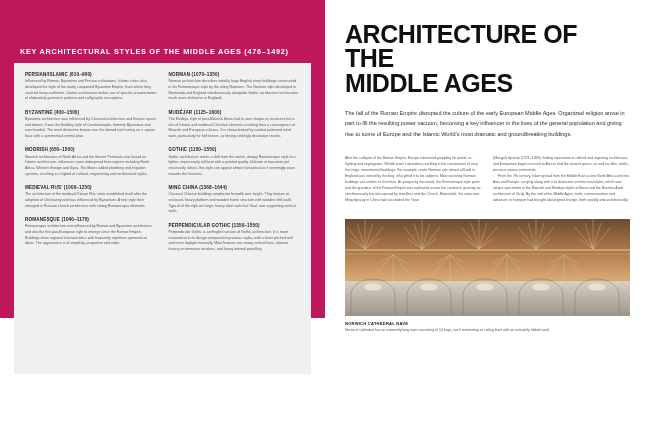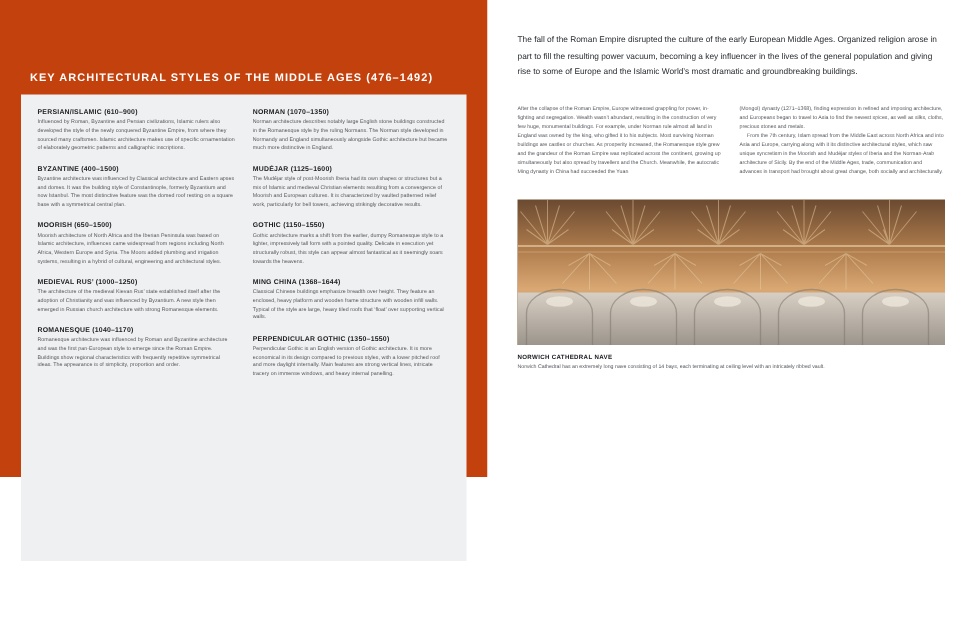--- a/index.html
+++ b/index.html
@@ -8,21 +8,21 @@
     font-family:"Liberation Sans", sans-serif;
     background:#ffffff;
     overflow:hidden;
     position:relative;
   }
   .spread { position:absolute; inset:0; display:flex; }
 
   
   .page-left {
     position:absolute; left:0; top:0; width:325px; height:318px;
-    background:#c2410c;
+    background:#be185d;
   }
   .left-inner { position:absolute; left:14px; top:47px; width:297px; height:333px; }
   .left-title {
     font-size:7.3px; font-weight:bold; letter-spacing:.72px;
     color:#ffffff; padding-left:6px; margin-bottom:7px;
     white-space:nowrap;
   }
   .left-panel {
     background:#eff0f1; width:297px; height:311px;
     padding:9px 11px 8px 11px;
@@ -133,20 +133,24 @@
           </div>
         </div>
 
       </div>
     </div>
   </div>
 
   <div class="page-right">
     <div class="right-inner">
 
+      <h1 class="main-title">
+        <span class="ln">ARCHITECTURE OF THE</span>
+        <span class="ln">MIDDLE AGES</span>
+      </h1>
 
       <div class="intro">The fall of the Roman Empire disrupted the culture of the early European Middle Ages. Organized religion arose in part to fill the resulting power vacuum, becoming a key influencer in the lives of the general population and giving rise to some of Europe and the Islamic World’s most dramatic and groundbreaking buildings.</div>
 
       <div class="cols2">
         <div class="c">
           <p class="first">After the collapse of the Roman Empire, Europe witnessed grappling for power, in-fighting and segregation. Wealth wasn’t abundant, resulting in the construction of very few huge, monumental buildings. For example, under Norman rule almost all land in England was owned by the king, who gifted it to his subjects. Most surviving Norman buildings are castles or churches. As prosperity increased, the Romanesque style grew and the grandeur of the Roman Empire was replicated across the continent, growing up simultaneously but also spread by travellers and the Church. Meanwhile, the autocratic Ming dynasty in China had succeeded the Yuan</p>
         </div>
         <div class="c">
           <p class="first">(Mongol) dynasty (1271–1368), finding expression in refined and imposing architecture, and Europeans began to travel to Asia to find the newest spices, as well as silks, cloths, precious stones and metals.</p>
           <p>From the 7th century, Islam spread from the Middle East across North Africa and into Asia and Europe, carrying along with it its distinctive architectural styles, which saw unique syncretism in the Moorish and Mudéjar styles of Iberia and the Norman-Arab architecture of Sicily. By the end of the Middle Ages, trade, communication and advances in transport had brought about great change, both socially and architecturally.</p>

